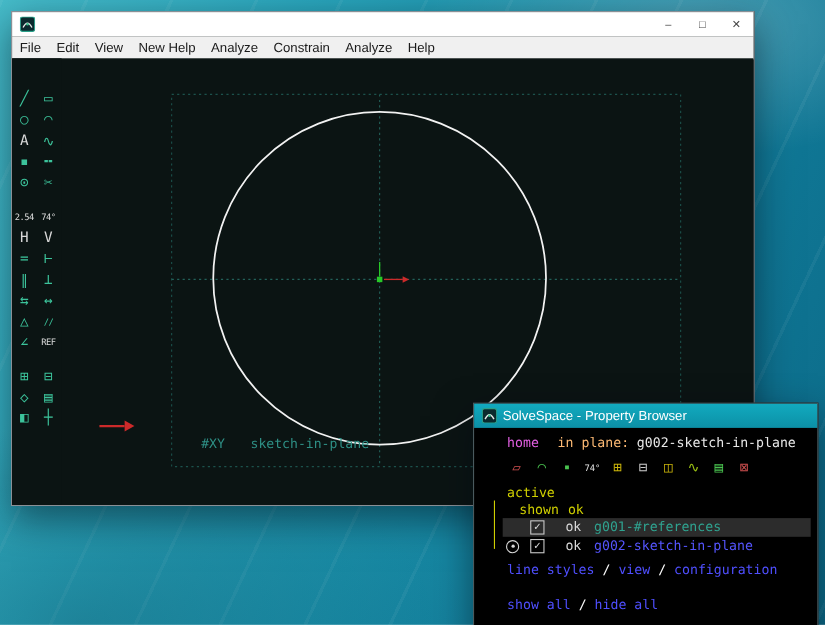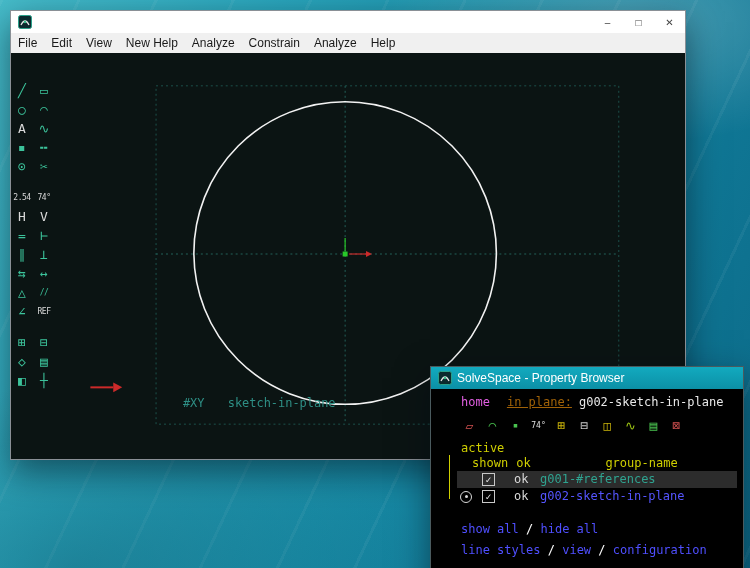--- a/index.html
+++ b/index.html
@@ -45,21 +45,21 @@
   
   .prop-window{left:430px;top:330px;width:314px;height:226px;background:#000;
     border:1px solid #4a5a5e;box-sizing:border-box;
     font-family:"DejaVu Sans Mono",monospace;font-size:12px;margin-top:36px;}
   .prop-titlebar{height:22px;background:linear-gradient(#12aabf,#0c90a6);color:#fff;
     display:flex;align-items:center;font-family:"Liberation Sans",sans-serif;font-size:12px;}
   .prop-body{position:absolute;left:0;top:22px;right:0;bottom:0;padding:6px 0 0 26px;
     color:#e6e6e6;line-height:15px;}
   .nav-line{display:flex;align-items:baseline;margin-left:4px;}
   .nav-home{color:#e25fe2;margin-right:17px;}
-  .nav-ctx{color:#a16207;margin-right:7px;text-decoration:underline;}
+  .nav-ctx{color:#fdba74;margin-right:7px;}
   .nav-val{color:#e9e9e9;}
   .pb-icons{display:flex;gap:2px;margin:5px 0 6px 2px;}
   .pb-icon{width:21px;height:20px;display:flex;align-items:center;justify-content:center;
     font-size:13px;}
   .pb-icon.sm{font-size:8px;}
   .pb-icon:nth-child(1){color:#d05050;}
   .pb-icon:nth-child(2){color:#49c24f;}
   .pb-icon:nth-child(3){color:#49c24f;font-size:9px;}
   .pb-icon:nth-child(4){color:#e0e0e0;}
   .pb-icon:nth-child(5){color:#c9b30a;}
@@ -215,21 +215,20 @@
         <span class="pb-icon">▤</span>
         <span class="pb-icon">⊠</span>
       </div>
 
       <div class="active-label">active</div>
       <div class="active-line"></div>
 
       <div class="grp-header">
         <span class="h1">shown</span>
         <span class="h2">ok</span>
-        <span class="h3">group-name</span>
       </div>
 
       <div class="grp-row highlight">
         <span class="cell ind"></span>
         <span class="cell">
           <span class="cb">
               <i>✓</i>
             </span>
         </span>
         <span class="cell okc">ok</span>
@@ -244,29 +243,29 @@
         </span>
         <span class="cell">
           <span class="cb">
               <i>✓</i>
             </span>
         </span>
         <span class="cell okc">ok</span>
         <span class="cell name name-active">g002-sketch-in-plane</span>
       </div>
 
-      <div class="links r1">
-        <span class="lnk">show all</span>
-        <span> <span>/</span> </span>
-        <span class="lnk">hide all</span>
-      </div>
-
       <div class="links r2">
         <span class="lnk">line styles</span>
         <span> <span>/</span> </span>
         <span class="lnk">view</span>
         <span> <span>/</span> </span>
         <span class="lnk">configuration</span>
       </div>
+
+      <div class="links r1">
+        <span class="lnk">show all</span>
+        <span> <span>/</span> </span>
+        <span class="lnk">hide all</span>
+      </div>
     </div>
   </div>
 
 </div>
 
 </body></html>

